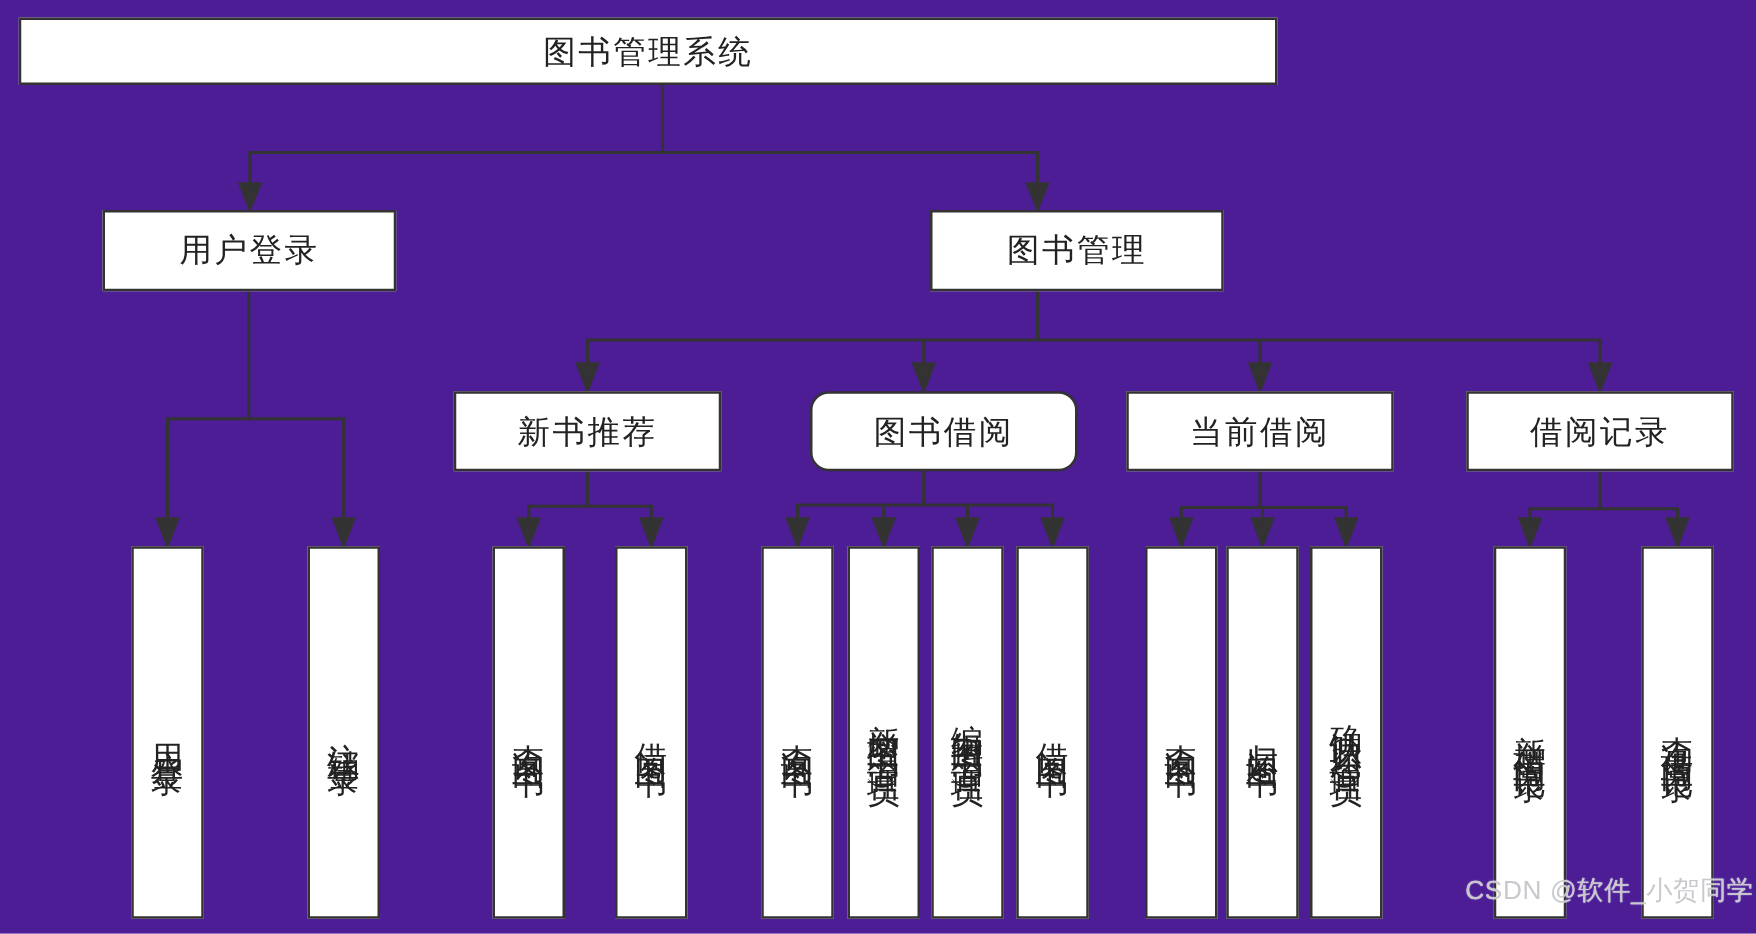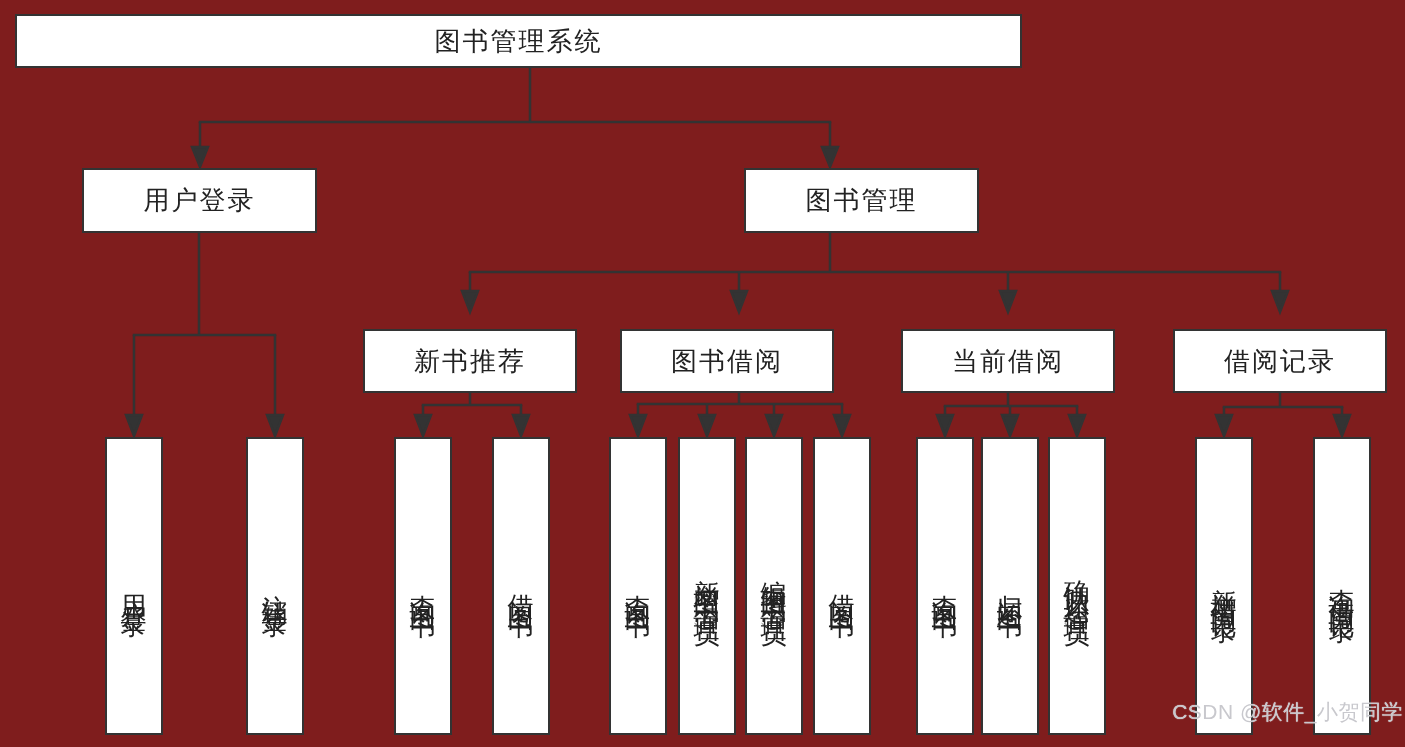--- a/index.html
+++ b/index.html
@@ -1,36 +1,36 @@
 <!DOCTYPE html>
 <html><head>
 <meta charset="utf-8">
 <style>
   html,body { margin:0; padding:0; background:#fff; }
   .canvas {
     position:relative; width:1405px; height:747px;
-    background:#7f1d1d; overflow:hidden;
+    background:#4c1d95; overflow:hidden;
     font-family:"Liberation Sans", sans-serif;
     color:#222;
   }
   .connector-layer { position:absolute; left:0; top:0; z-index:1; }
   .box {
     position:absolute; box-sizing:border-box;
     background:#fff; border:2.5px solid #333;
     display:flex; align-items:center; justify-content:center;
     z-index:2; font-size:26px; letter-spacing:2px;
     color:#222; text-align:center;
   }
   .lv1 { left:15px;  top:14px;  width:1007px; height:54px; border-width:2px; }
   .lv2 { top:168px; width:235px; height:65px; }
   .n-user-login   { left:82px; }
   .n-book-manage  { left:744px; }
-  .lv3 { top:313px; width:214px; height:64px;margin-top:16px; }
+  .lv3 { top:313px; width:214px; height:64px; }
   .n-new-book     { left:363px; }
-  .n-book-borrow  { left:620px; }
+  .n-book-borrow  { left:648px;border-radius:15px; }
   .n-cur-borrow   { left:901px; }
   .n-borrow-rec   { left:1173px; }
   .leaf { top:437px; width:58px; height:298px; }
   .vtext {
     writing-mode:vertical-rl; text-orientation:mixed;
     letter-spacing:6px; font-size:26px; line-height:1.0;
     white-space:nowrap;
   }
   .watermark {
     position:absolute; right:2px; bottom:21px; z-index:3;

